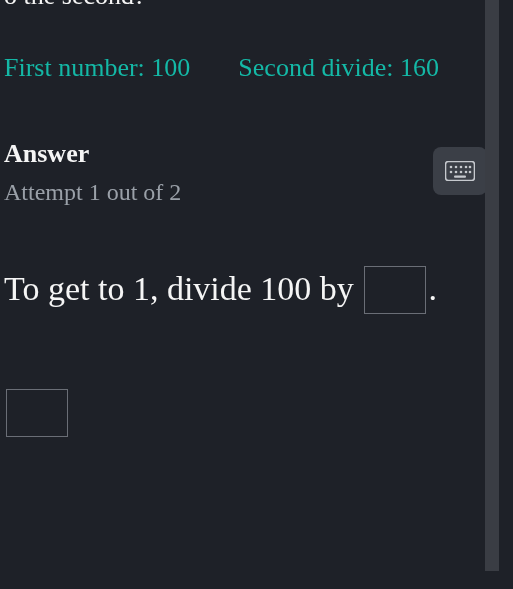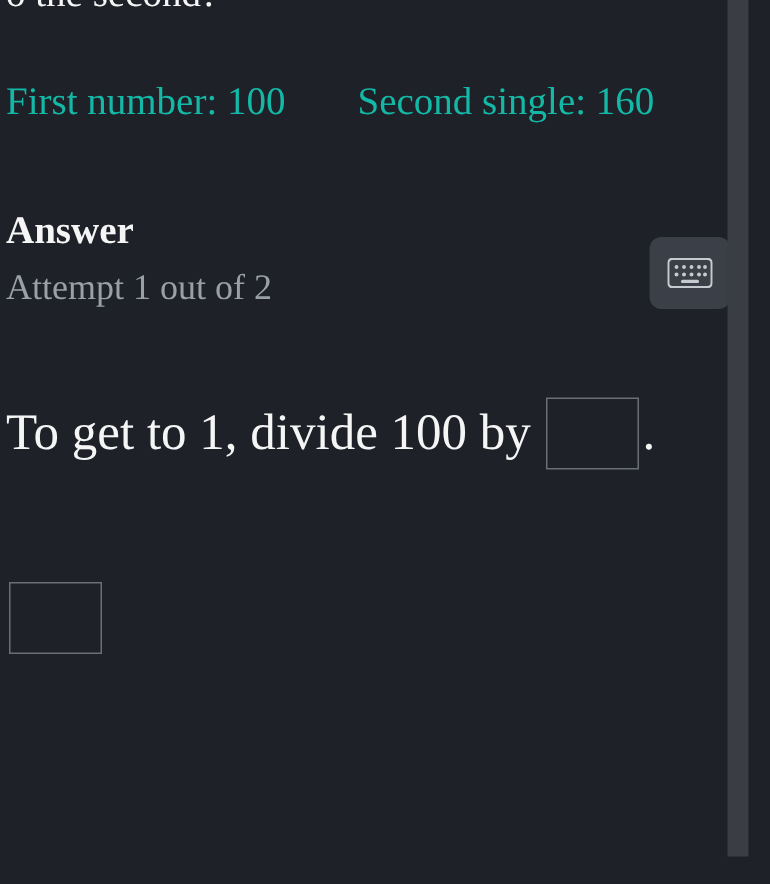--- a/index.html
+++ b/index.html
@@ -37,21 +37,21 @@
   .numbers-row {
     display: flex;
     gap: 48px;
     font-size: 26px;
     margin-top: 42px;
     color: #14b8a6;
   }
   .numbers-row span { white-space: nowrap; }
   .answer-header {
     display: flex;
-    align-items: flex-end;
+    align-items: center;
     justify-content: space-between;
     margin-top: 56px;
     padding-right: 12px;
     gap: 38px;
   }
   .answer-left { display: flex; flex-direction: column; }
   .answer-title {
     font-size: 26px;
     font-weight: bold;
     color: #f5f5f5;
@@ -103,21 +103,21 @@
 <div class="page">
 
   <div class="question-fragment">o the second?</div>
 
   <div class="numbers-row">
     <span>
       <span>First number:</span>
       <span>100</span>
     </span>
     <span>
-      <span>Second single:</span>
+      <span>Second divide:</span>
       <span>160</span>
     </span>
   </div>
 
   <div class="answer-header">
     <div class="answer-left">
       <div class="answer-title">Answer</div>
       <div class="answer-attempt">Attempt 1 out of 2</div>
     </div>
     <div class="keyboard-btn">

